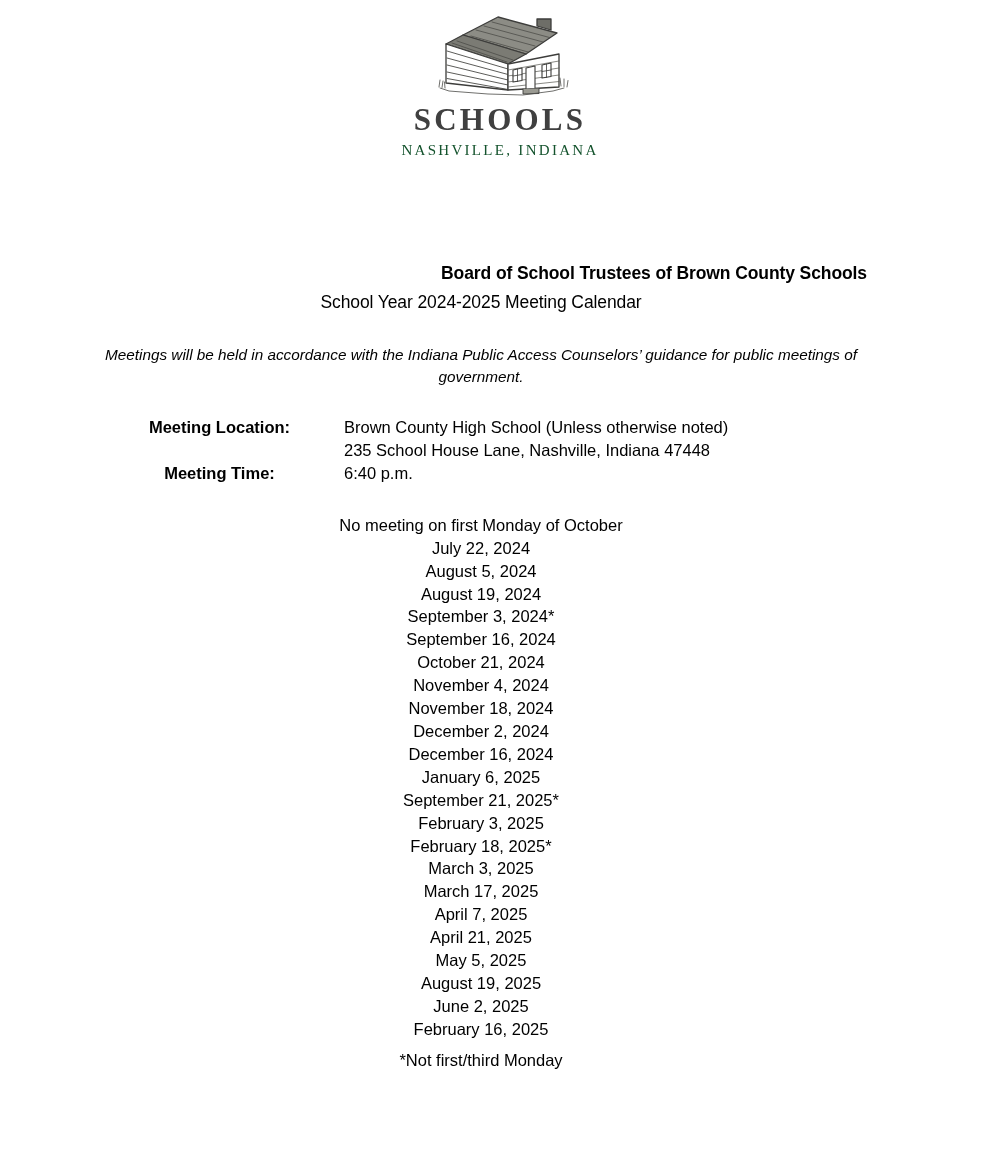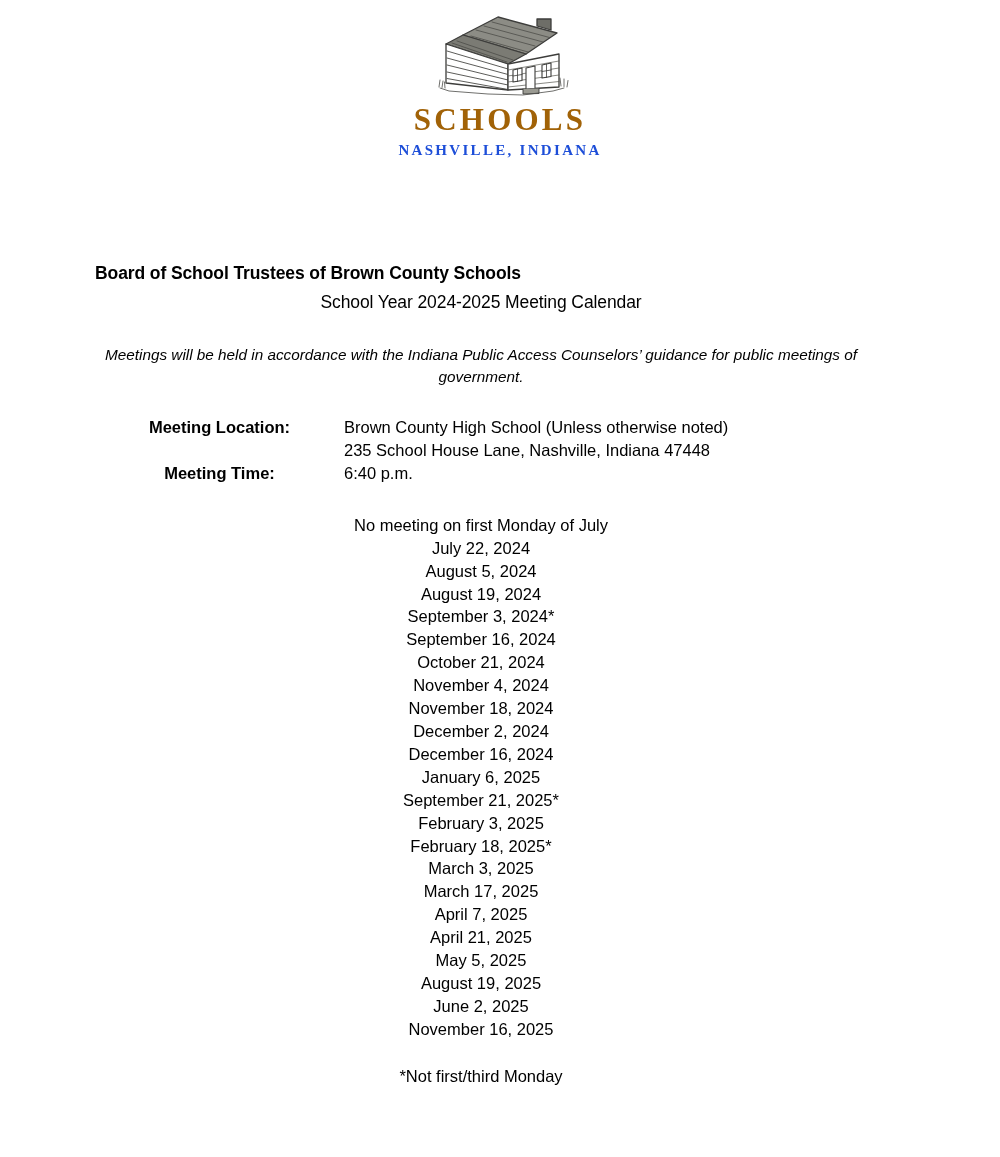--- a/index.html
+++ b/index.html
@@ -36,42 +36,42 @@
     letter-spacing: 3.4px;
     color: #2b2b2b;
     line-height: 1.05;
   }
   .logo-line2 {
     margin-top: 4px;
     font-family: "Liberation Serif", serif;
     font-size: 31px;
     font-weight: 700;
     letter-spacing: 3.2px;
-    color: #a16207;
+    color: #404040;
     line-height: 1.05;
   }
   .logo-line3 {
     margin-top: 6px;
     font-family: "Liberation Serif", serif;
     font-size: 15px;
-    font-weight: 700;
+    font-weight: 400;
     letter-spacing: 2.3px;
-    color: #1d4ed8;
+    color: #14532d;
     line-height: 1.05;
   }
 
   
   .doc {
     position: absolute;
     left: 95px;
     top: 262px;
     width: 772px;
   }
   .title-main {
-    text-align: left;
+    text-align: right;
     font-size: 17.5px;
     font-weight: bold;
     line-height: 1.35;
     letter-spacing: -0.1px;
   }
   .title-sub {
     text-align: center;
     font-size: 17.5px;
     font-weight: normal;
     line-height: 1.35;
@@ -112,21 +112,21 @@
     margin-top: 28px;
     text-align: center;
     font-size: 16.5px;
     line-height: 22.9px;
   }
   .date-line {
     display: block;
     white-space: nowrap;
   }
   .footnote {
-    margin-top: 24px;
+    margin-top: 8px;
     text-align: center;
     font-size: 16.5px;
     line-height: 22.9px;
   }
 </style>
 </head>
 <body>
 
 <div class="logo-block">
 
@@ -216,21 +216,21 @@
         </td>
       </tr>
       <tr>
         <td class="info-label">Meeting Time:</td>
         <td class="info-value">6:40 p.m.</td>
       </tr>
     </tbody>
   </table>
 
   <div class="dates-block">
-    <span class="date-line">No meeting on first Monday of July</span>
+    <span class="date-line">No meeting on first Monday of October</span>
     <span class="date-line">July 22, 2024</span>
     <span class="date-line">August 5, 2024</span>
     <span class="date-line">August 19, 2024</span>
     <span class="date-line">September 3, 2024*</span>
     <span class="date-line">September 16, 2024</span>
     <span class="date-line">October 21, 2024</span>
     <span class="date-line">November 4, 2024</span>
     <span class="date-line">November 18, 2024</span>
     <span class="date-line">December 2, 2024</span>
     <span class="date-line">December 16, 2024</span>
@@ -238,18 +238,18 @@
     <span class="date-line">September 21, 2025*</span>
     <span class="date-line">February 3, 2025</span>
     <span class="date-line">February 18, 2025*</span>
     <span class="date-line">March 3, 2025</span>
     <span class="date-line">March 17, 2025</span>
     <span class="date-line">April 7, 2025</span>
     <span class="date-line">April 21, 2025</span>
     <span class="date-line">May 5, 2025</span>
     <span class="date-line">August 19, 2025</span>
     <span class="date-line">June 2, 2025</span>
-    <span class="date-line">November 16, 2025</span>
+    <span class="date-line">February 16, 2025</span>
   </div>
 
   <div class="footnote">*Not first/third Monday</div>
 
 </div>
 
 </body></html>

